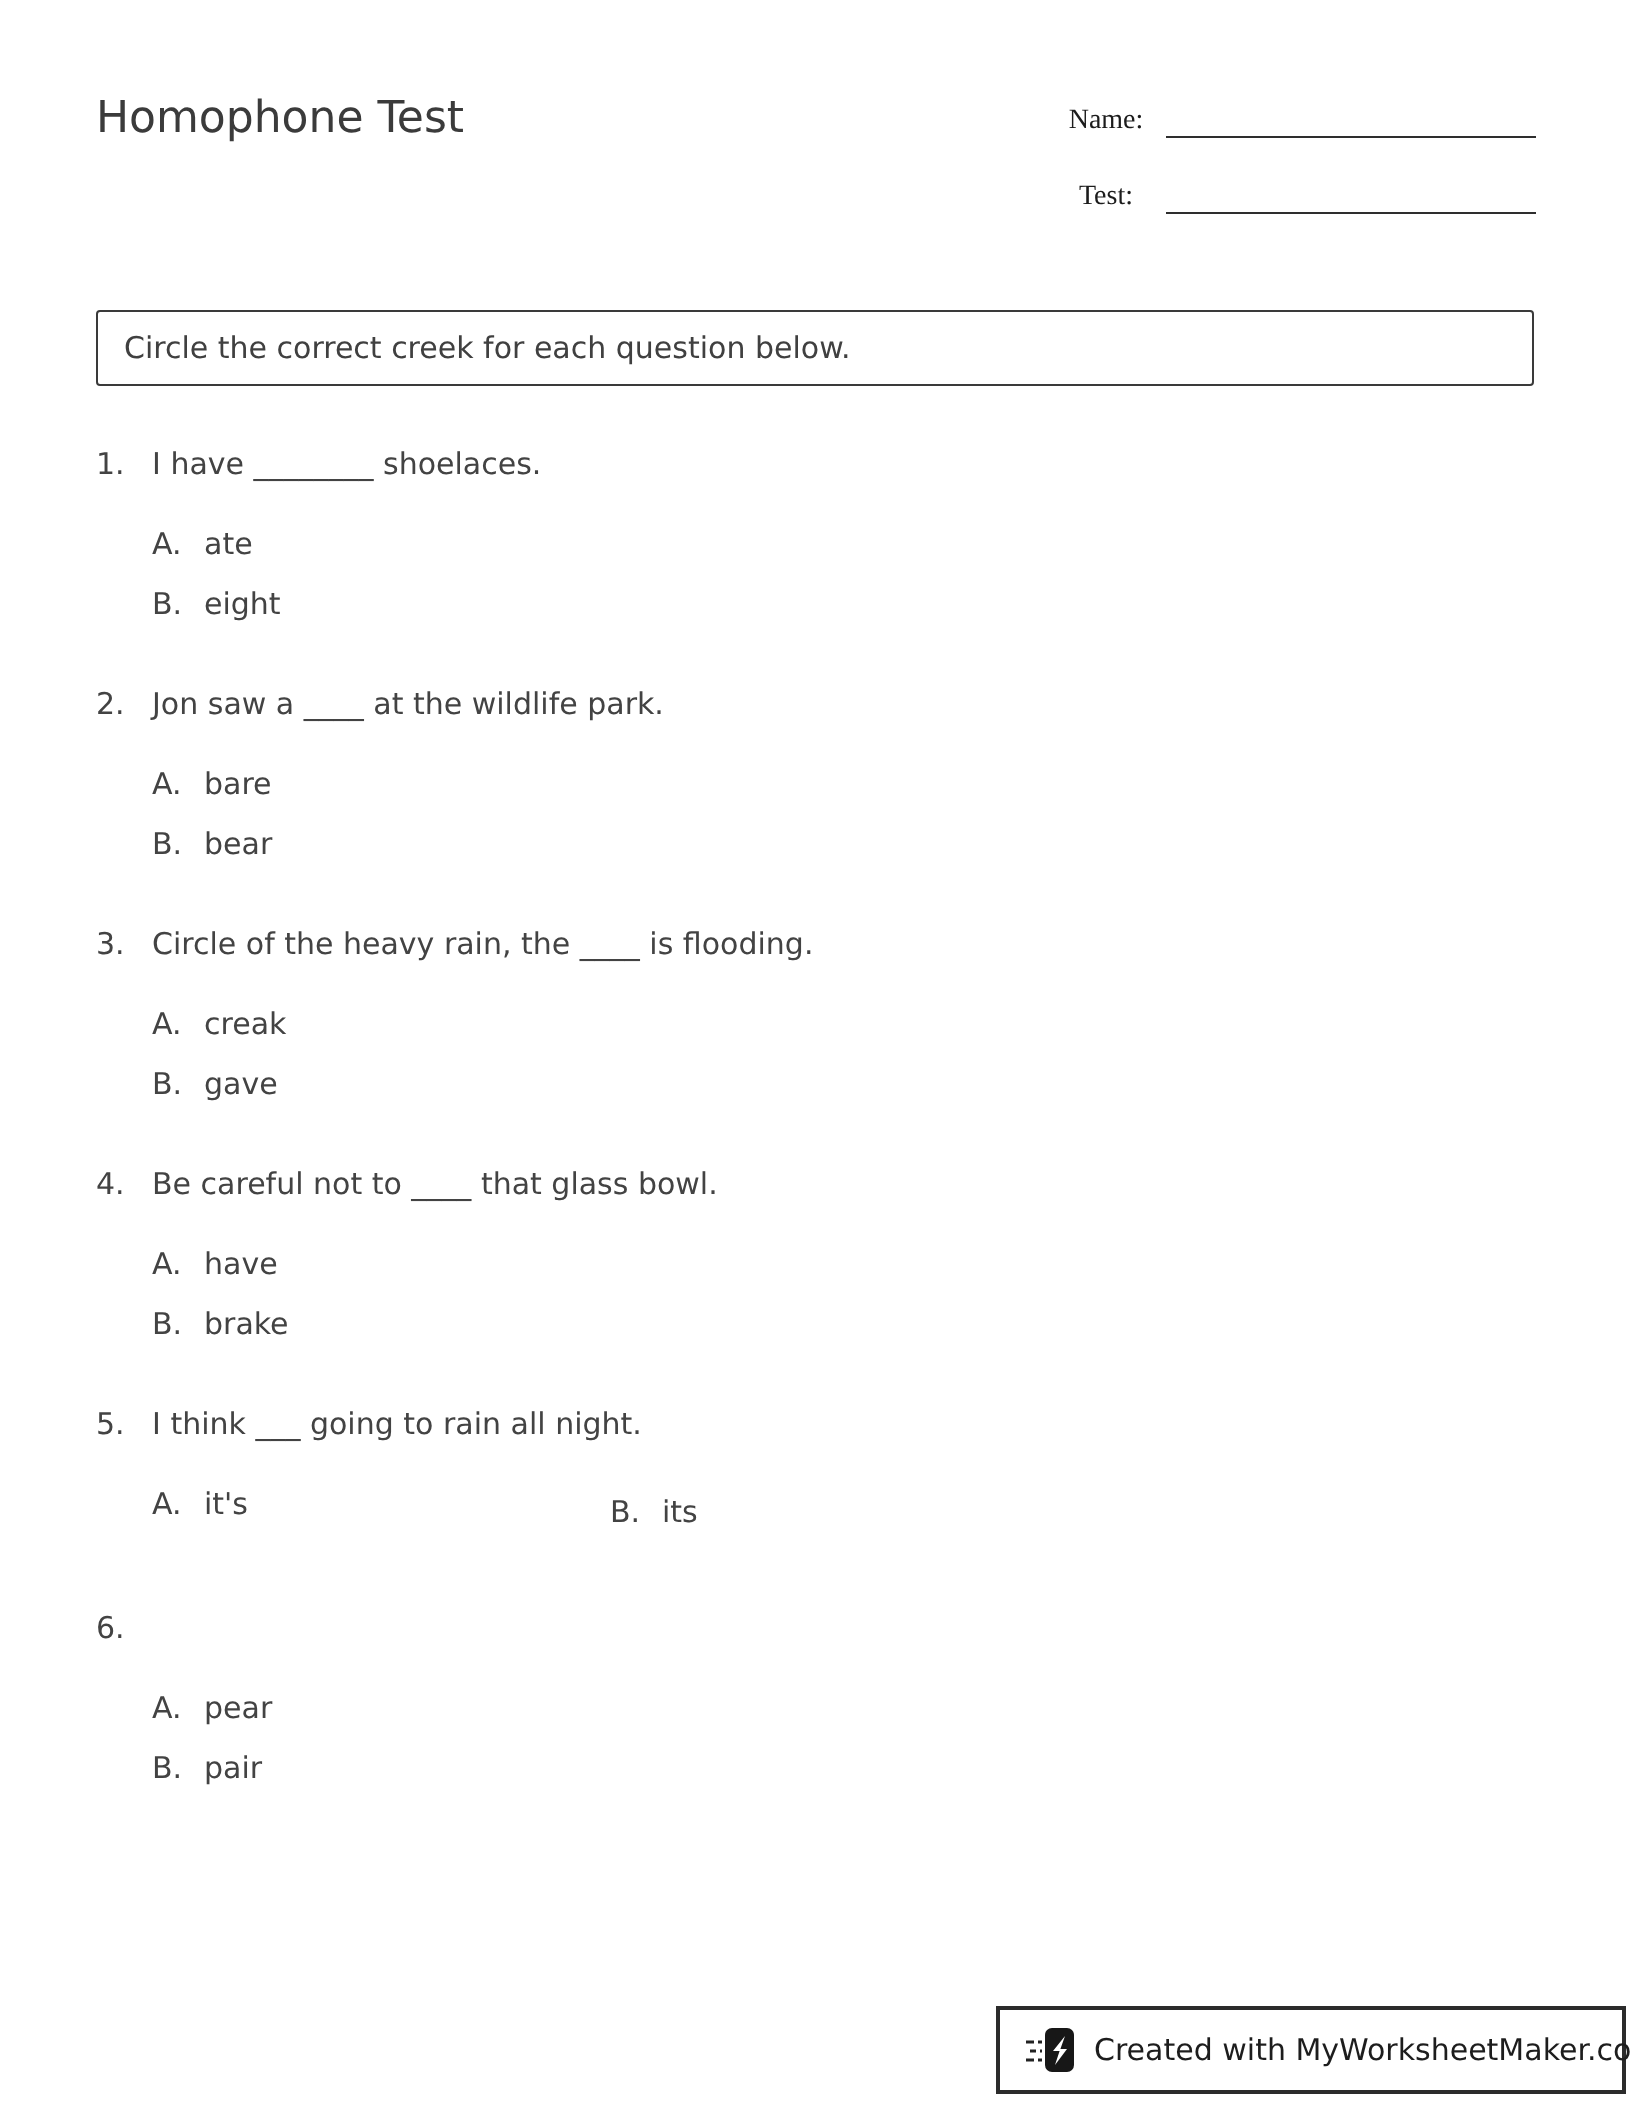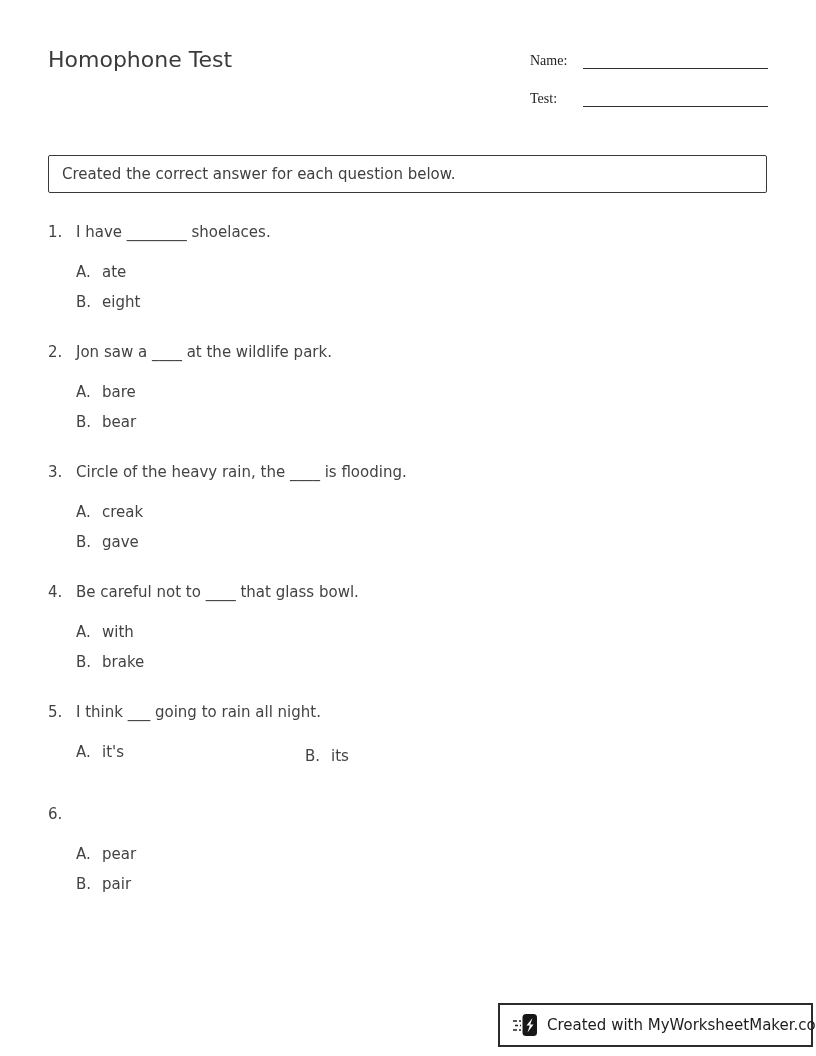--- a/index.html
+++ b/index.html
@@ -32,21 +32,21 @@
     display: flex;
     align-items: flex-end;
     height: 19px;
   }
   .nd-row + .nd-row { margin-top: 19px; }
   .nd-label {
     font-family: "Liberation Serif", "DejaVu Serif", serif;
     font-size: 14px;
     color: #1c1c1c;
     width: 46px;
-    text-align: left;
+    text-align: center;
     margin-right: 7px;
     line-height: 17px;
   }
   .nd-line {
     flex: 1;
     border-bottom: 1.5px solid #2e2e2e;
     height: 17px;
   }
 
   
@@ -142,21 +142,21 @@
     <span class="nd-label">Name:</span>
     <span class="nd-line"></span>
   </div>
   <div class="nd-row">
     <span class="nd-label">Test:</span>
     <span class="nd-line"></span>
   </div>
 </div>
 
 <div class="instruction-box">
-  <span>Created the correct answer for each question below.</span>
+  <span>Circle the correct creek for each question below.</span>
 </div>
 
 <div class="questions">
 
   <div class="question">
     <div class="q-line">
       <span class="q-num">1.</span>
       <span>I have ________ shoelaces.</span>
     </div>
     <div class="options">
@@ -206,21 +206,21 @@
   </div>
 
   <div class="question">
     <div class="q-line">
       <span class="q-num">4.</span>
       <span>Be careful not to ____ that glass bowl.</span>
     </div>
     <div class="options">
       <div class="option">
         <span class="opt-letter">A.</span>
-        <span>with</span>
+        <span>have</span>
       </div>
       <div class="option">
         <span class="opt-letter">B.</span>
         <span>brake</span>
       </div>
     </div>
   </div>
 
   <div class="question extra-gap">
     <div class="q-line">

